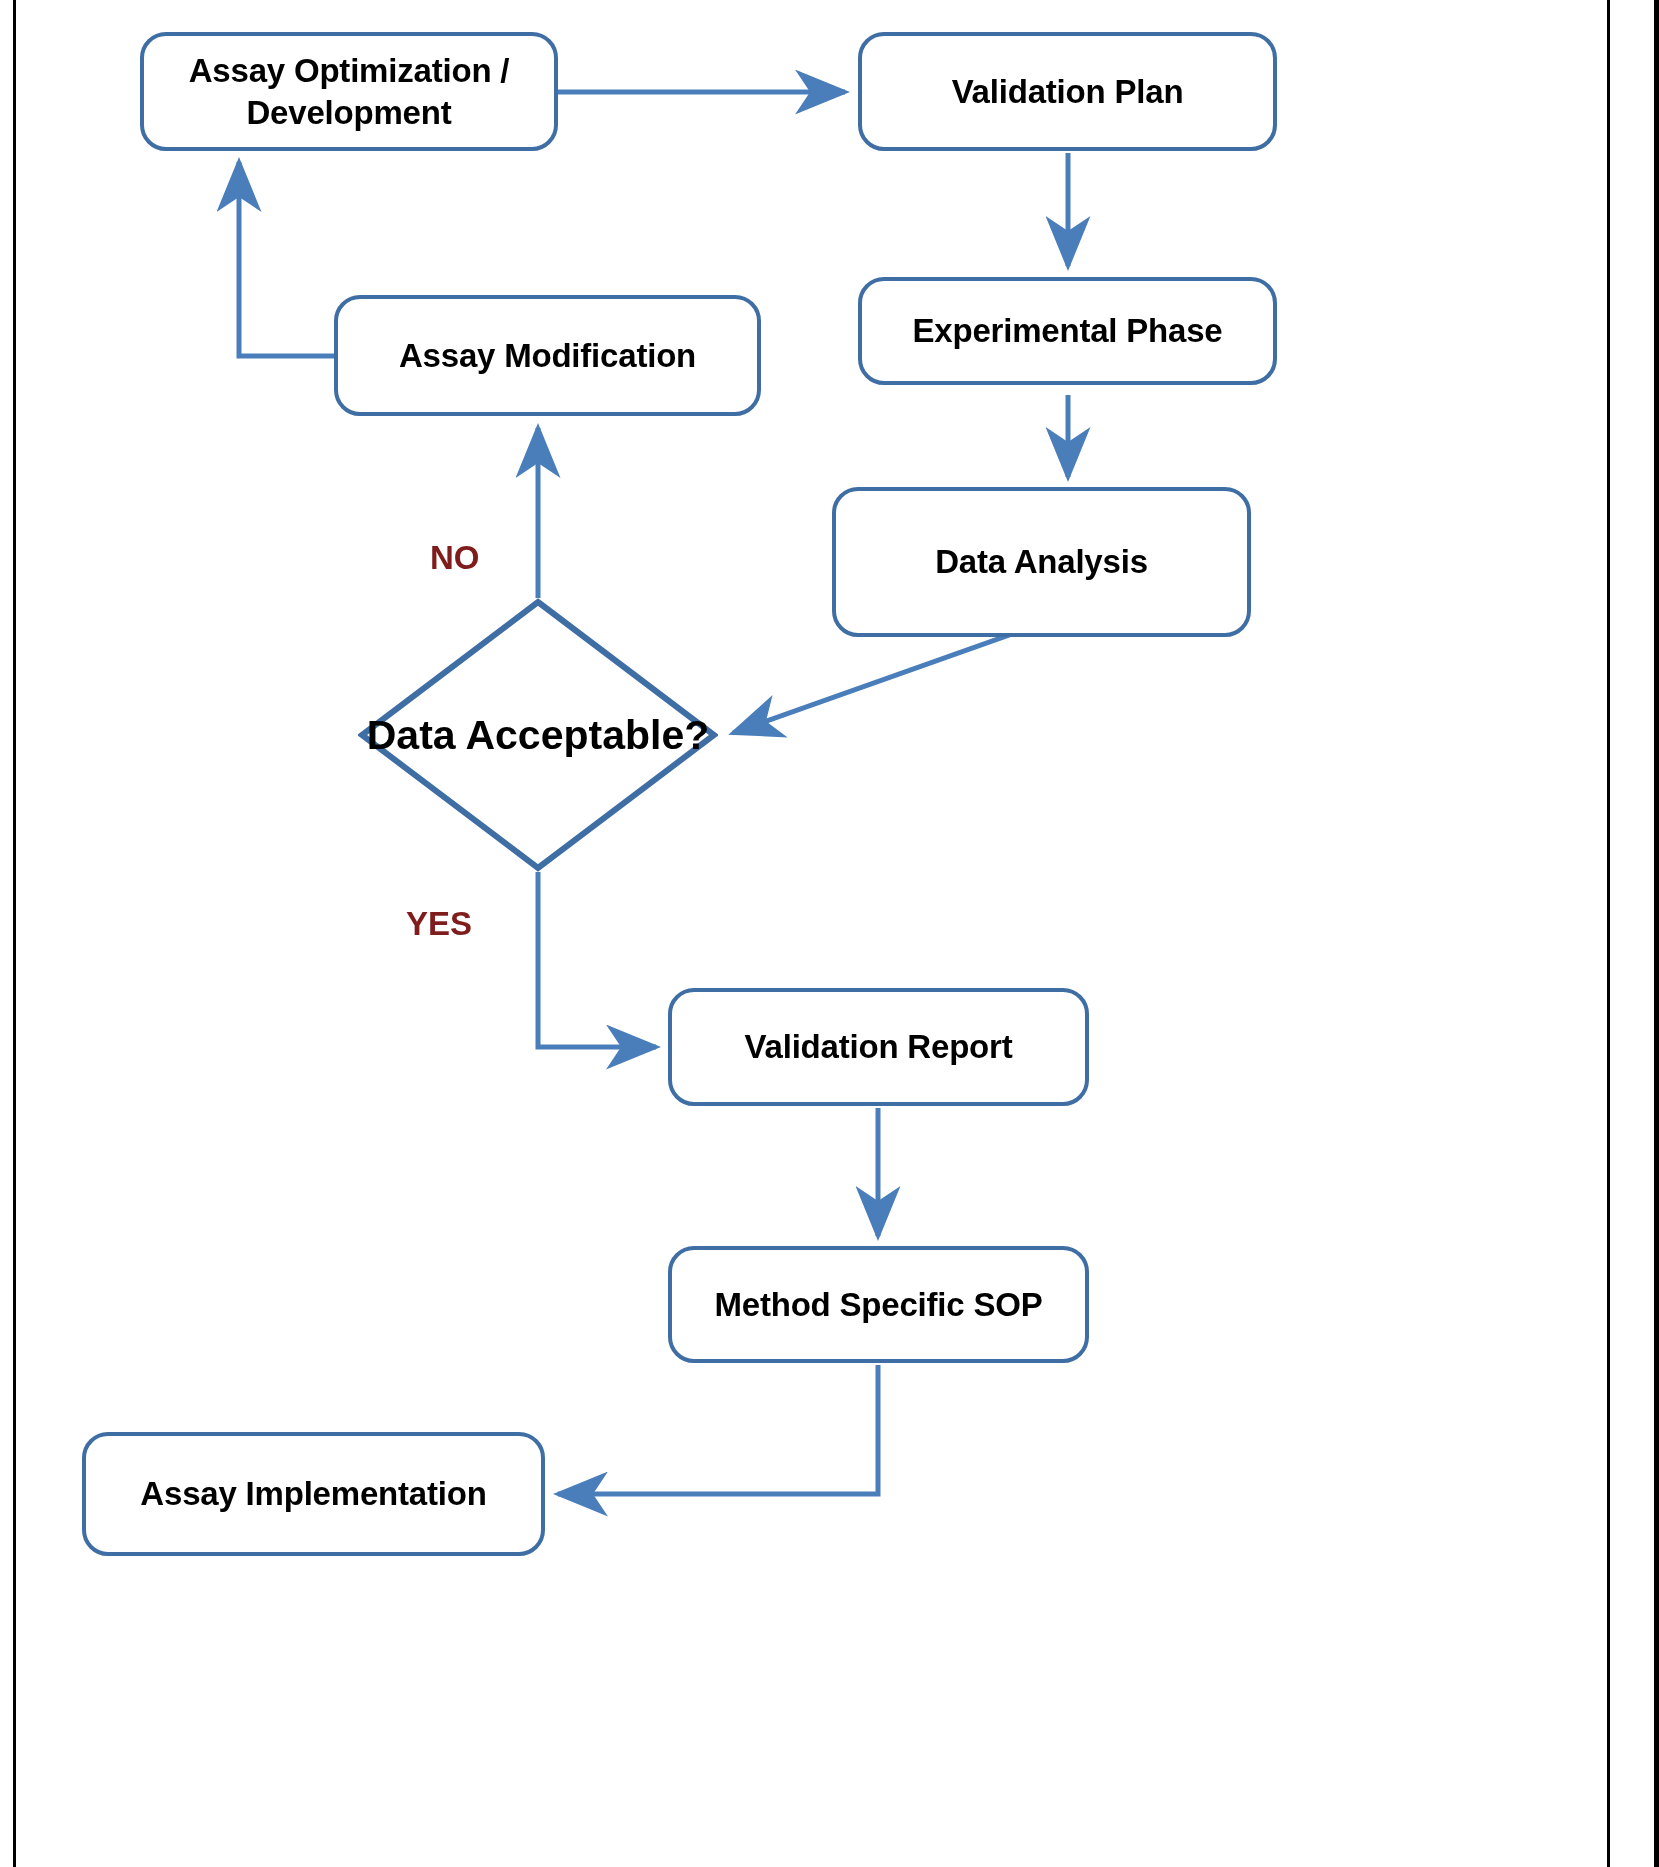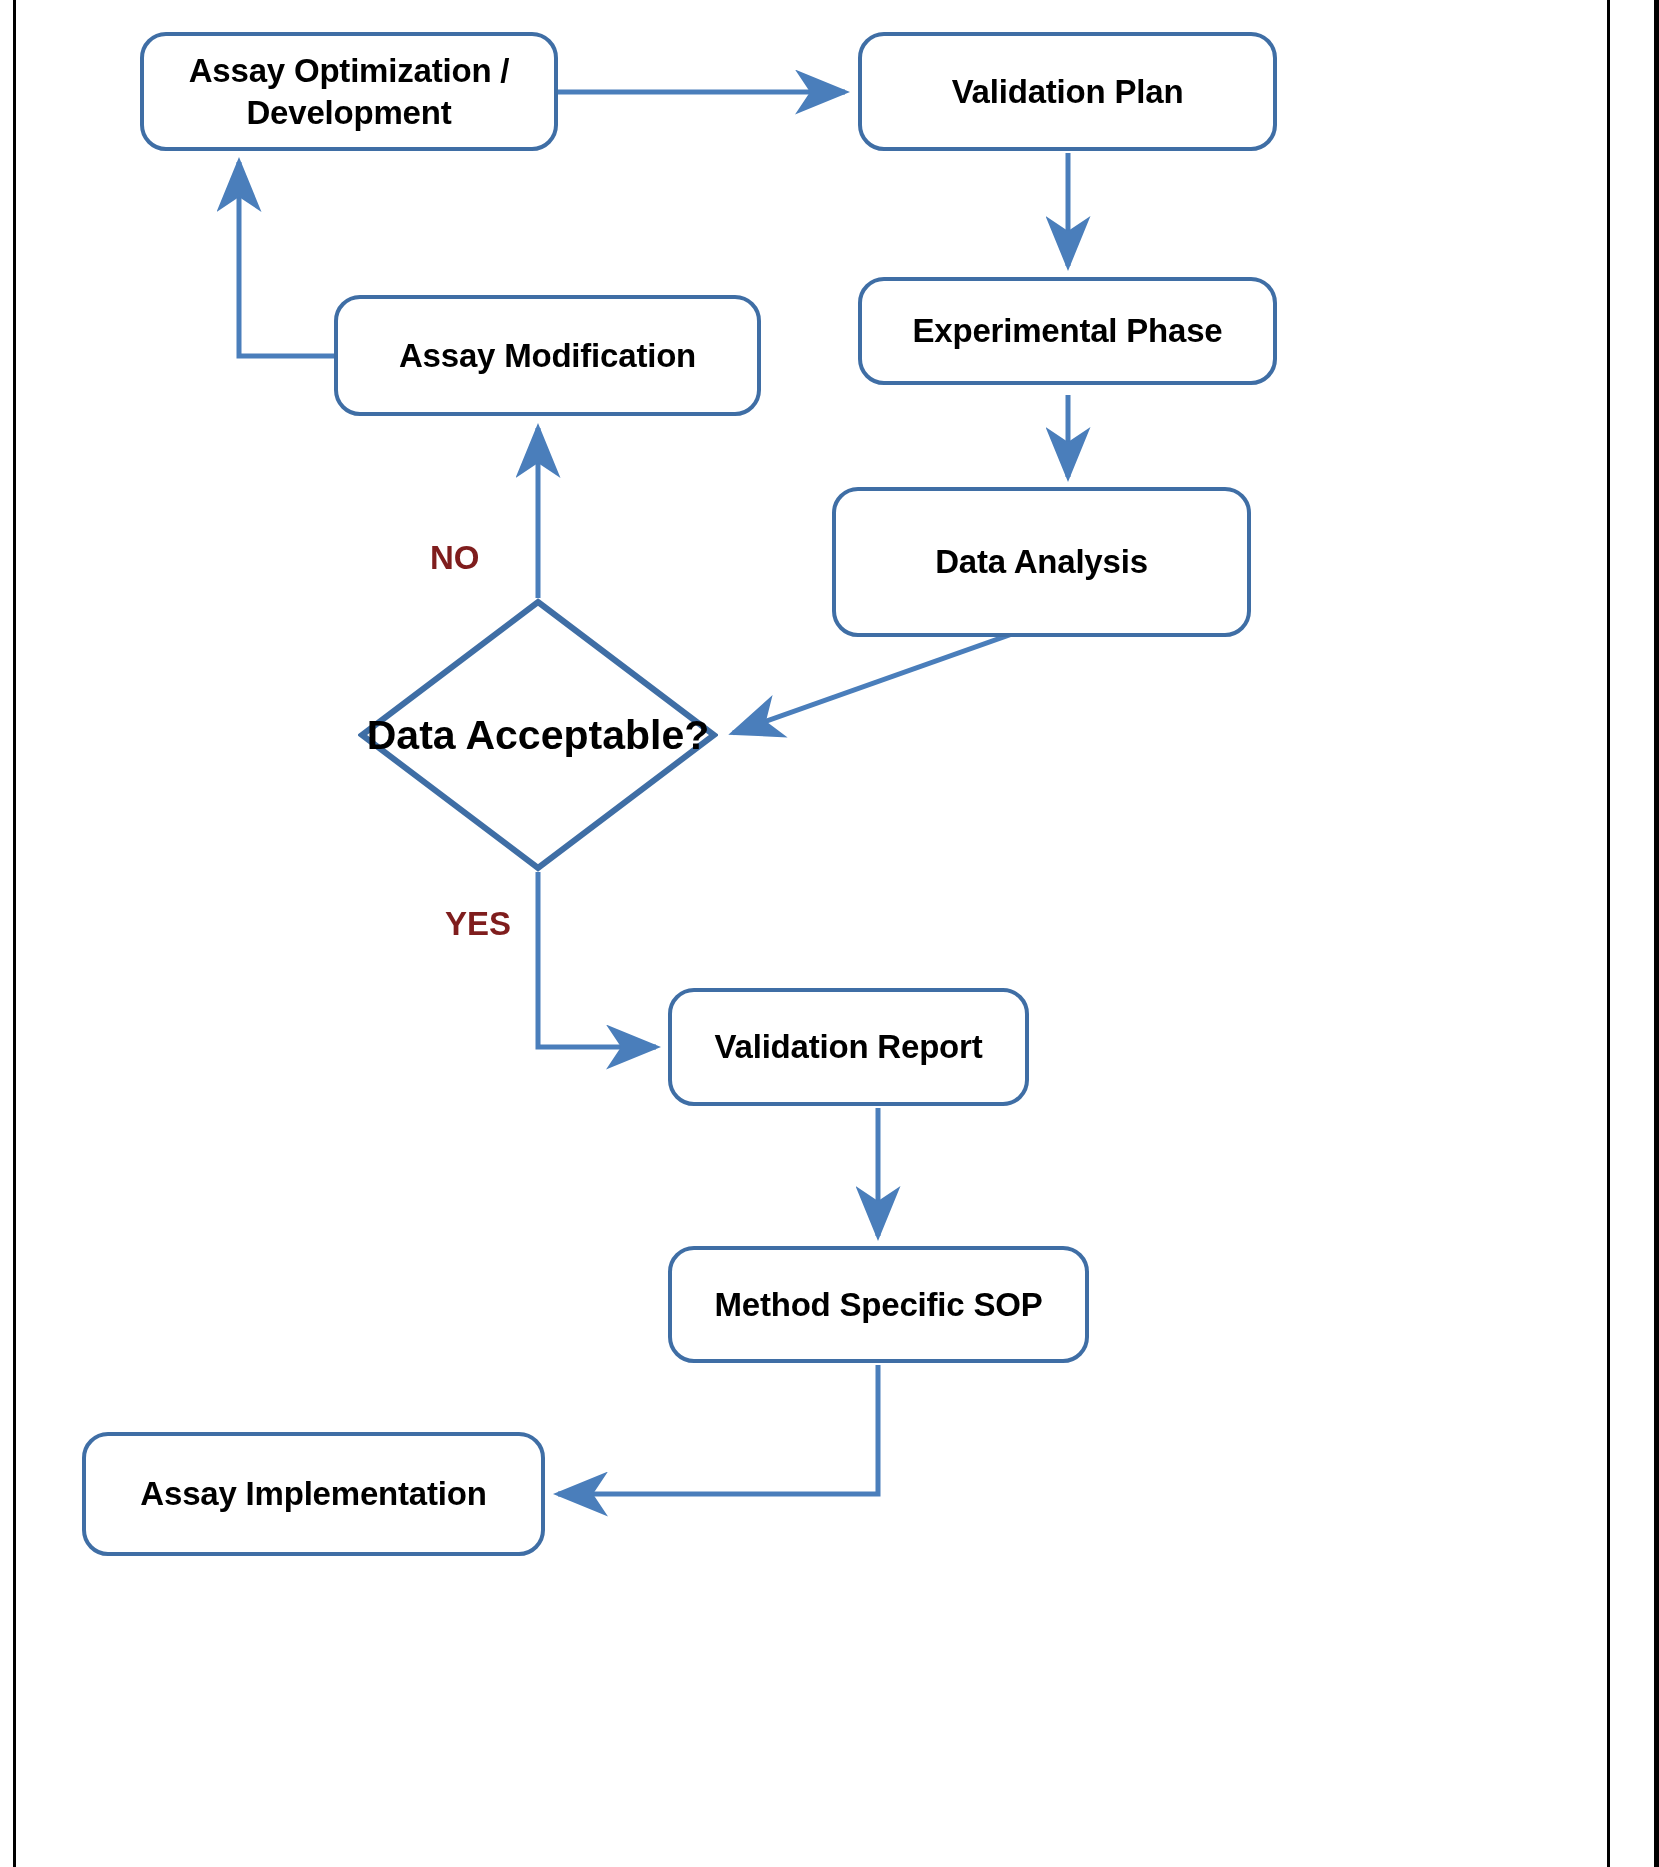--- a/index.html
+++ b/index.html
@@ -47,21 +47,21 @@
     line-height: 1.25;
     letter-spacing: -0.2px;
   }
   .node .node-label { padding: 0 14px; white-space: pre-line; }
 
   .node-assay-opt   { left: 108px;  top: 32px;   width: 418px; height: 119px; margin-left: 32px; }
   .node-val-plan    { left: 858px;  top: 32px;   width: 419px; height: 119px; }
   .node-assay-mod   { left: 334px;  top: 295px;  width: 427px; height: 121px; }
   .node-exp-phase   { left: 858px;  top: 277px;  width: 419px; height: 108px; }
   .node-data-anal   { left: 832px;  top: 487px;  width: 419px; height: 150px; }
-  .node-val-report  { left: 668px;  top: 988px;  width: 361px; height: 118px; }
+  .node-val-report  { left: 668px;  top: 988px;  width: 421px; height: 118px; }
   .node-method-sop  { left: 668px;  top: 1246px; width: 421px; height: 117px; }
   .node-assay-impl  { left: 82px;   top: 1432px; width: 463px; height: 124px; }
 
   
   .decision {
     position: absolute;
     left: 358px;
     top: 598px;
     width: 360px;
     height: 274px;
@@ -79,21 +79,21 @@
   }
 
   
   .branch-label {
     position: absolute;
     font-weight: bold;
     font-size: 33px;
     color: #7f1d1d;
   }
   .label-no  { left: 430px; top: 539px; }
-  .label-yes { left: 445px; top: 905px; }
+  .label-yes { left: 406px; top: 905px; }
 
   
   #connectors {
     position: absolute;
     left: 0;
     top: 0;
     width: 1659px;
     height: 1867px;
     pointer-events: none;
   }

